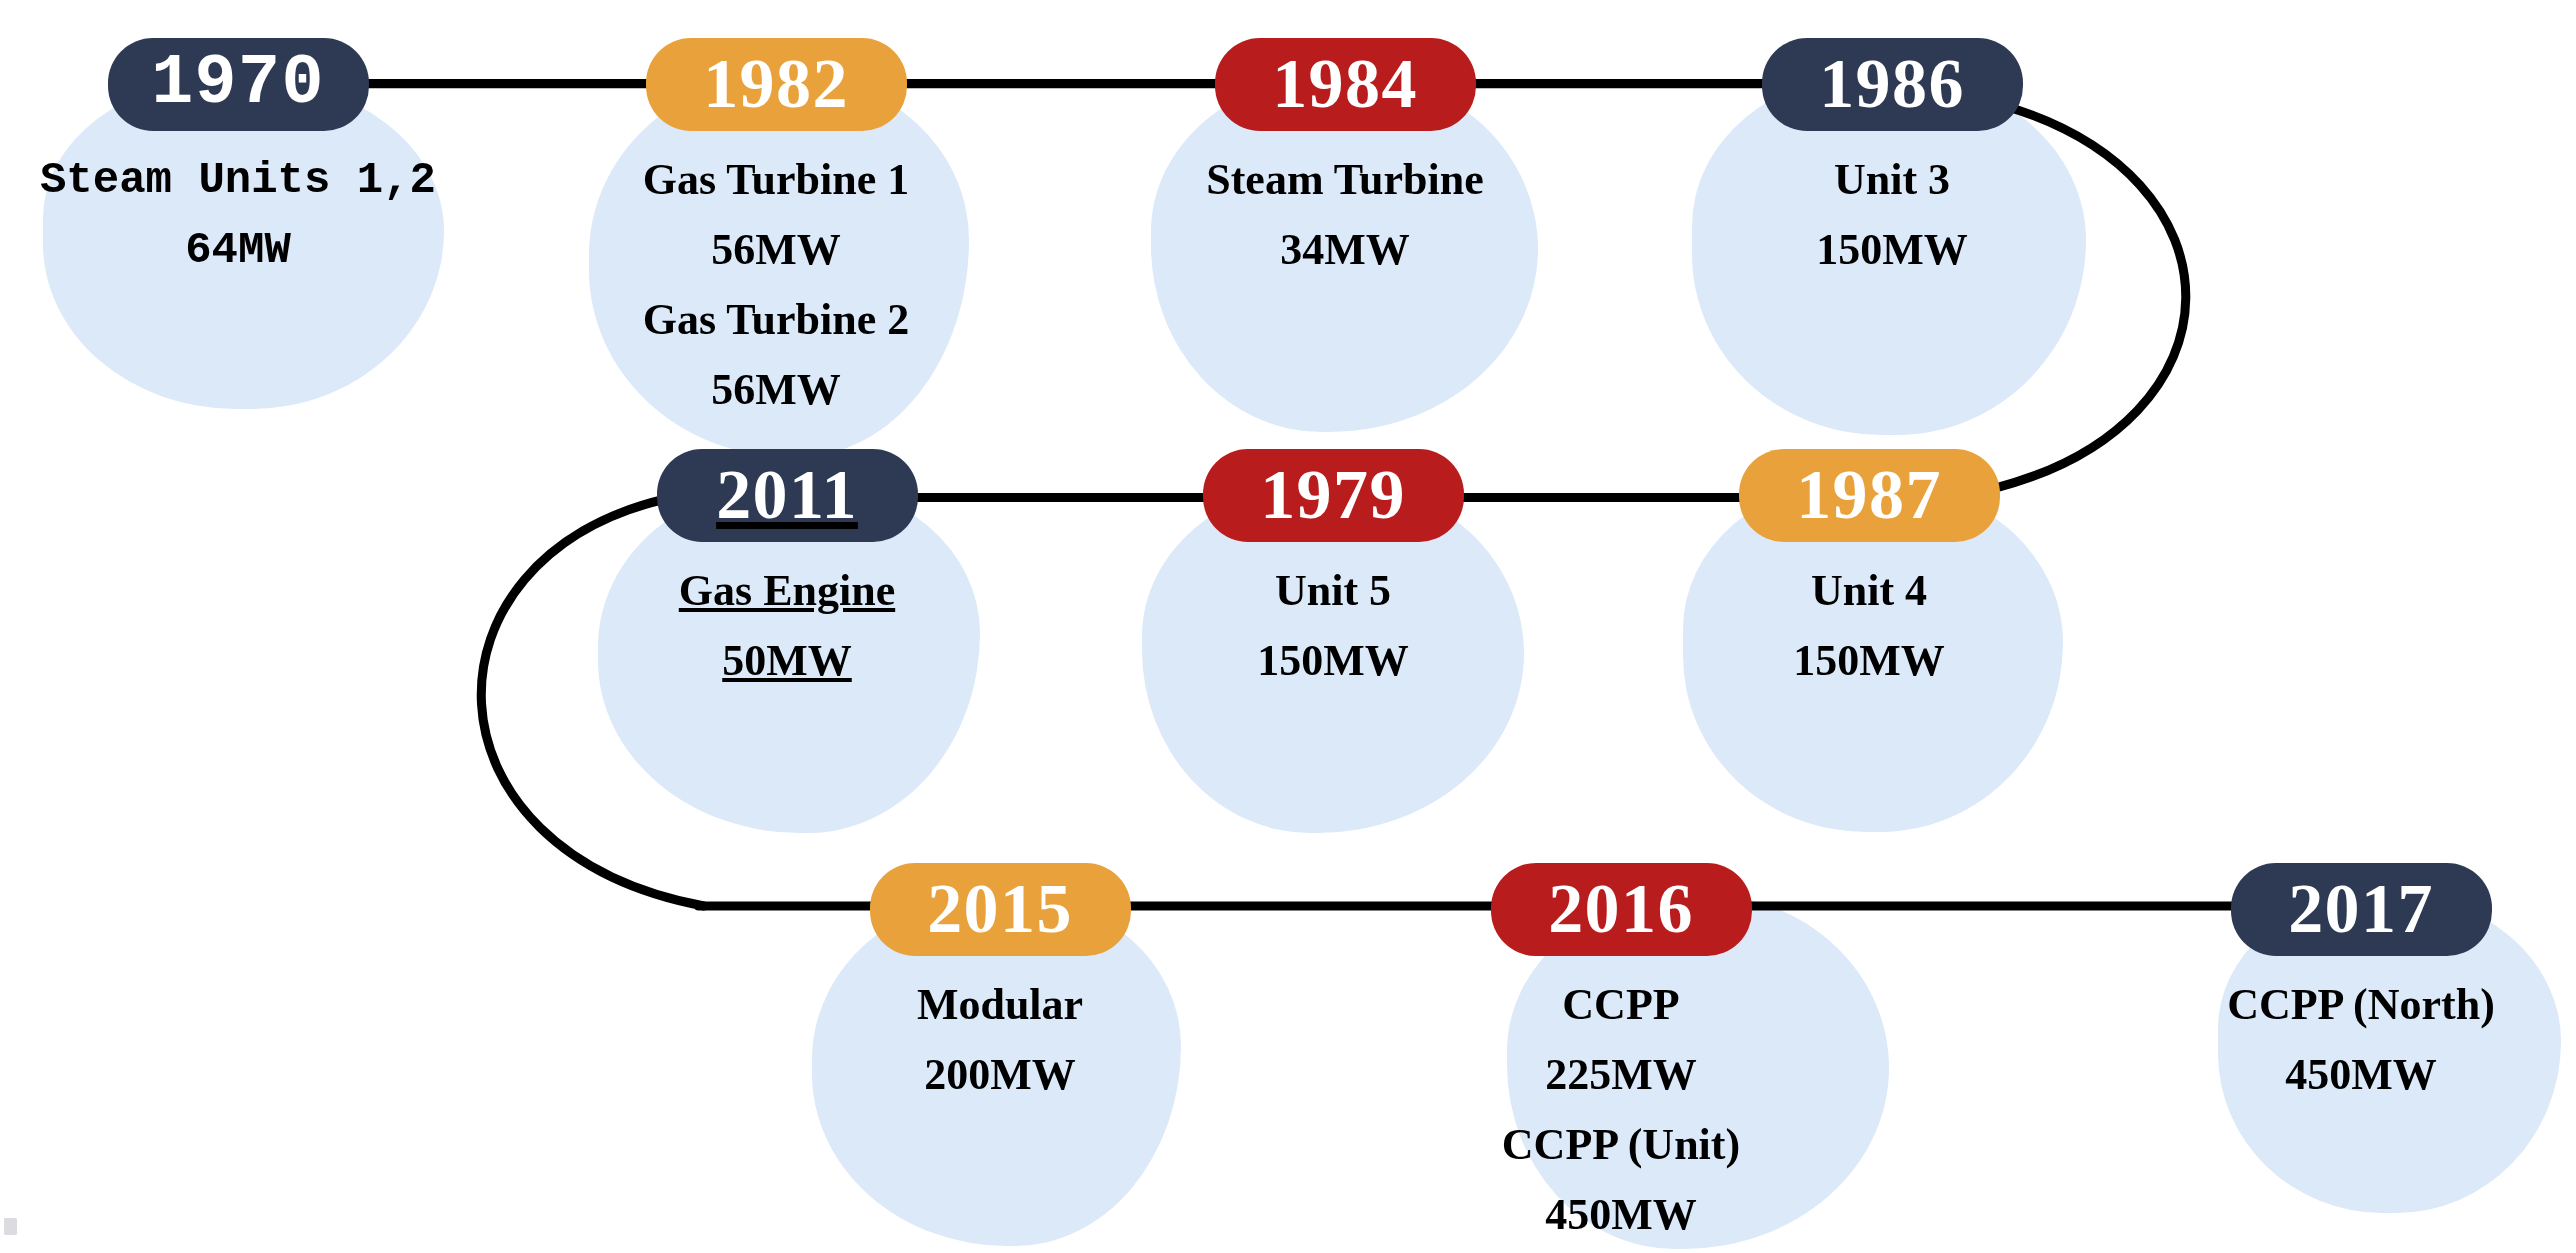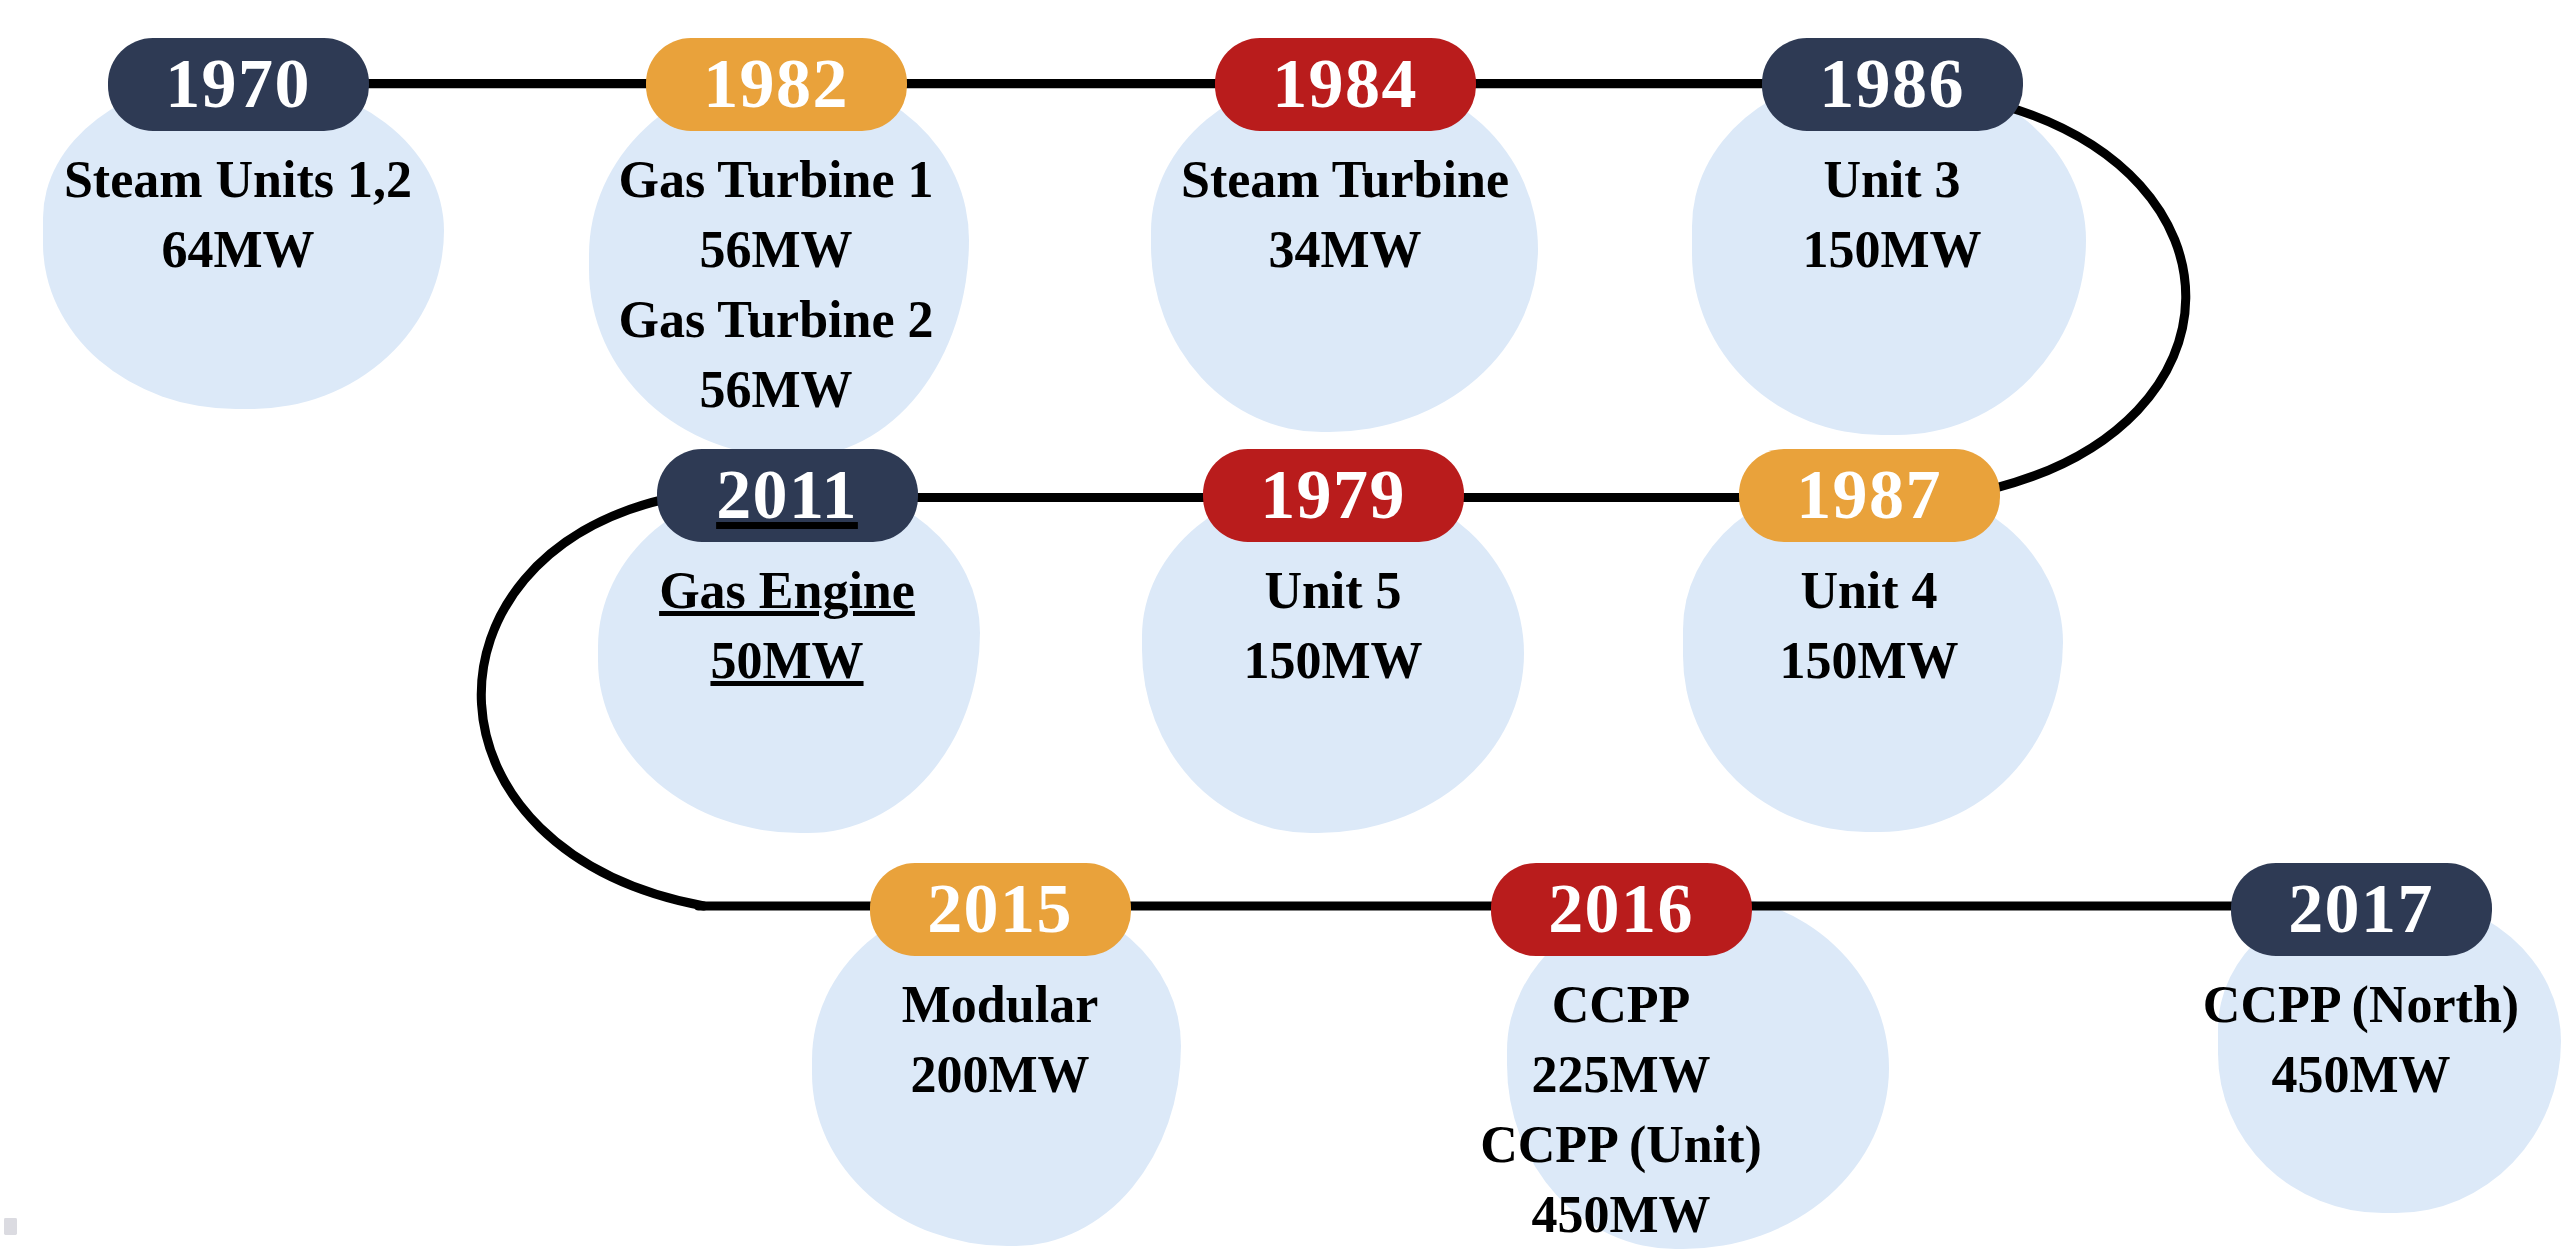--- a/index.html
+++ b/index.html
@@ -53,21 +53,21 @@
     stroke-linecap: round;
   }
 
   
   .node {
     position: absolute;
     width: 418px;
     text-align: center;
     z-index: 2;
   }
-  .n0 { left:   29px; top:   38px; }
+  .n0 { left:   29px; top:   38px; font-family: Liberation Mono, monospace; }
   .n1 { left:  567px; top:   38px; }
   .n2 { left: 1136px; top:   38px; }
   .n3 { left: 1683px; top:   38px; }
   .n4 { left:  578px; top:  449px; text-decoration: underline; }
   .n5 { left: 1124px; top:  449px; }
   .n6 { left: 1660px; top:  449px; }
   .n7 { left: 791px; top: 863px; }
   .n8 { left: 1412px; top: 863px; }
   .n9 { left: 2152px; top: 863px; }
 
@@ -83,21 +83,21 @@
     letter-spacing: 1.4px;
     text-align: center;
   }
   .navy   { background: #2e3a54; }
   .orange { background: #e9a23b; }
   .red    { background: #b91c1c; }
 
   .labels {
     margin-top: 14px;
     font-weight: bold;
-    font-size: 52px;
+    font-size: 44px;
     line-height: 70px;
     color: #000000;
     white-space: nowrap;
   }
 
   
   .stray {
     position: absolute;
     left: 4.2px; top: 1218px;
     width: 12.5px; height: 16.7px;

